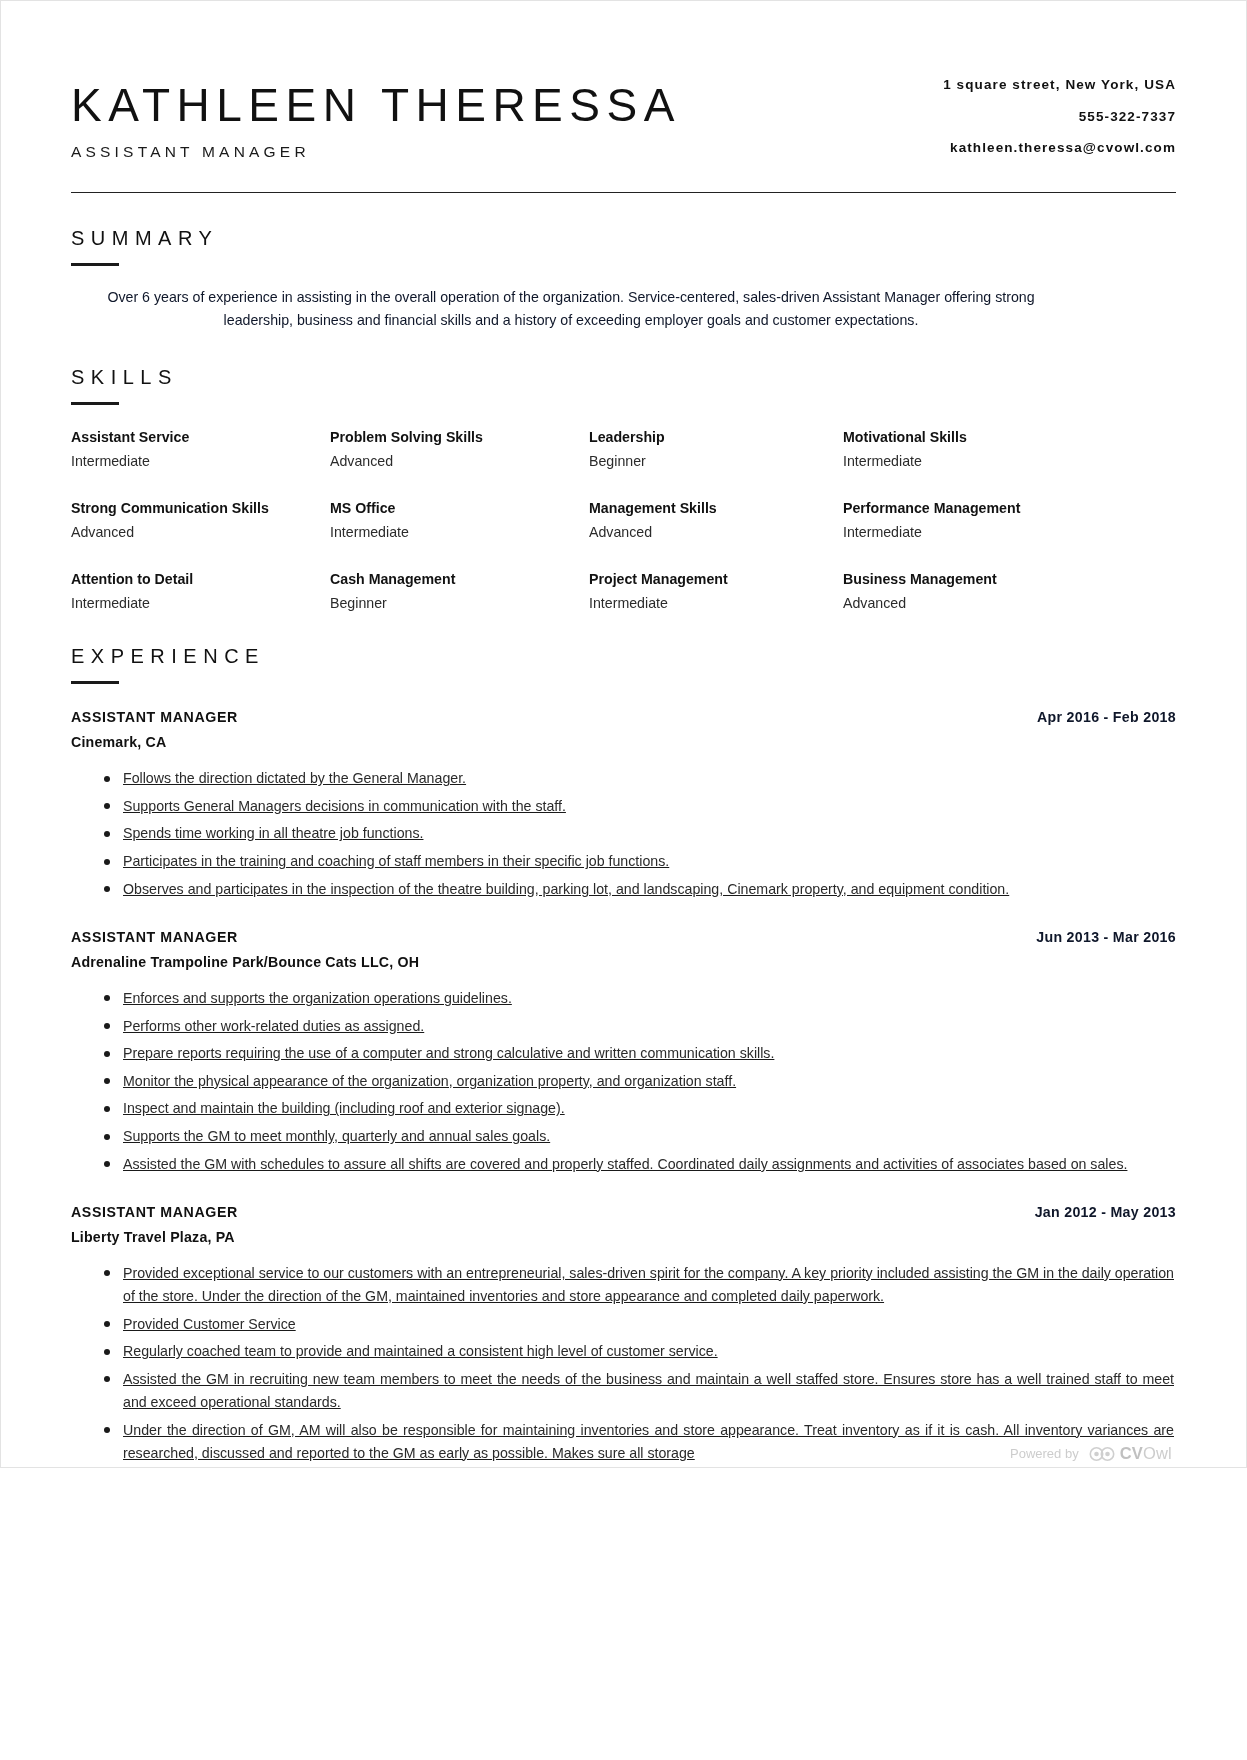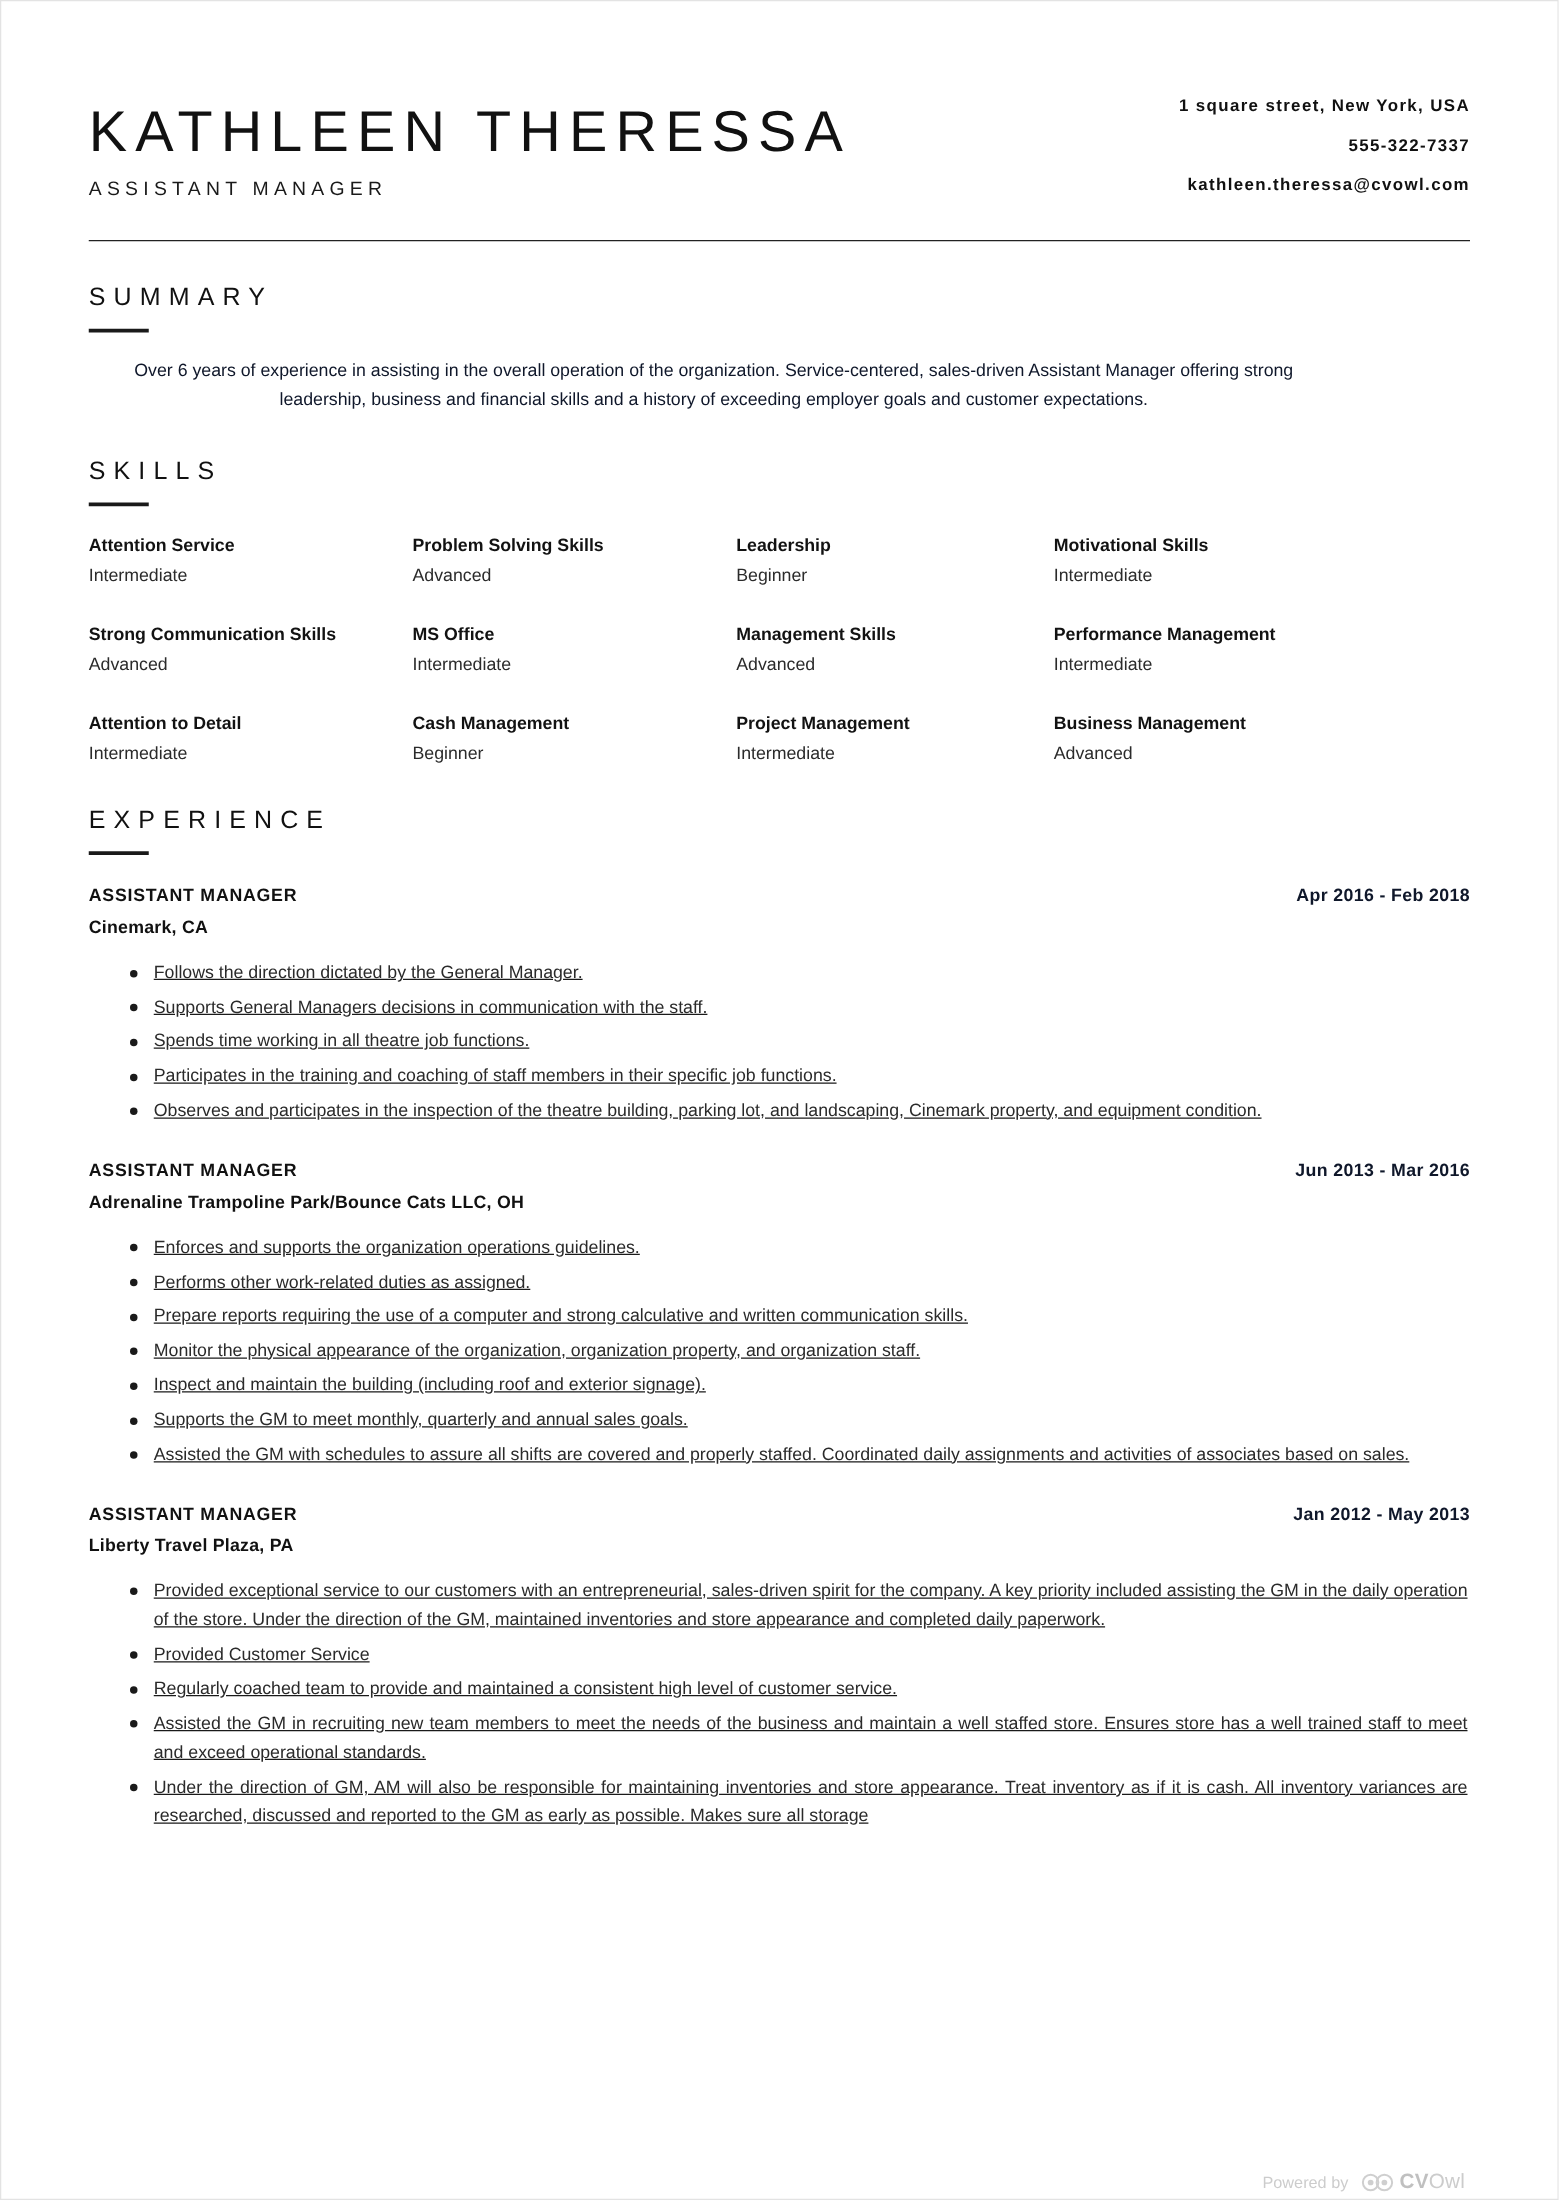--- a/index.html
+++ b/index.html
@@ -11,21 +11,21 @@
     width: 1247px;
     height: 1760px;
     font-family: "Liberation Sans", sans-serif;
     color: #1a1a1a;
     position: relative;
     overflow: hidden;
   }
   .page {
     position: relative;
     width: 1247px;
-    height: 1760px;
+    height: 1468px;
     background: #fff;
     border: 1px solid #e3e3e3;
     padding: 0;
   }
   .inner {
     padding: 62px 70px 0 70px;
   }
 
   
   .header {
@@ -215,21 +215,21 @@
       <h2 class="section-title">SUMMARY</h2>
       <div class="section-underline"></div>
       <p class="summary-text">Over 6 years of experience in assisting in the overall operation of the organization. Service-centered, sales-driven Assistant Manager offering strong leadership, business and financial skills and a history of exceeding employer goals and customer expectations.</p>
     </div>
 
     <div class="section">
       <h2 class="section-title">SKILLS</h2>
       <div class="section-underline"></div>
       <div class="skills-grid" id="skills-grid">
           <div>
-            <div class="skill-name">Attention Service</div>
+            <div class="skill-name">Assistant Service</div>
             <div class="skill-level">Intermediate</div>
           </div>
           <div>
             <div class="skill-name">Problem Solving Skills</div>
             <div class="skill-level">Advanced</div>
           </div>
           <div>
             <div class="skill-name">Leadership</div>
             <div class="skill-level">Beginner</div>
           </div>

